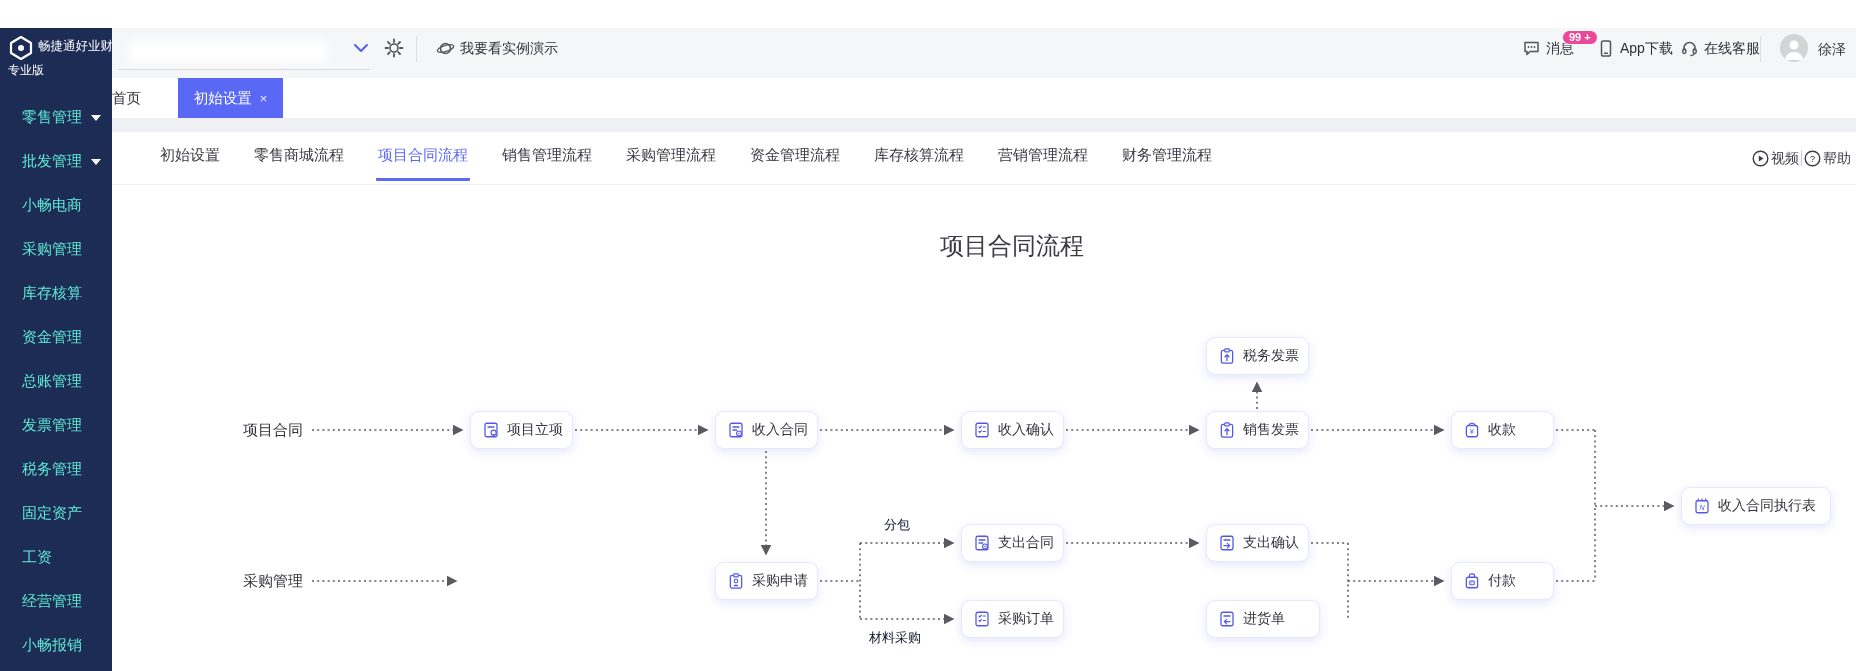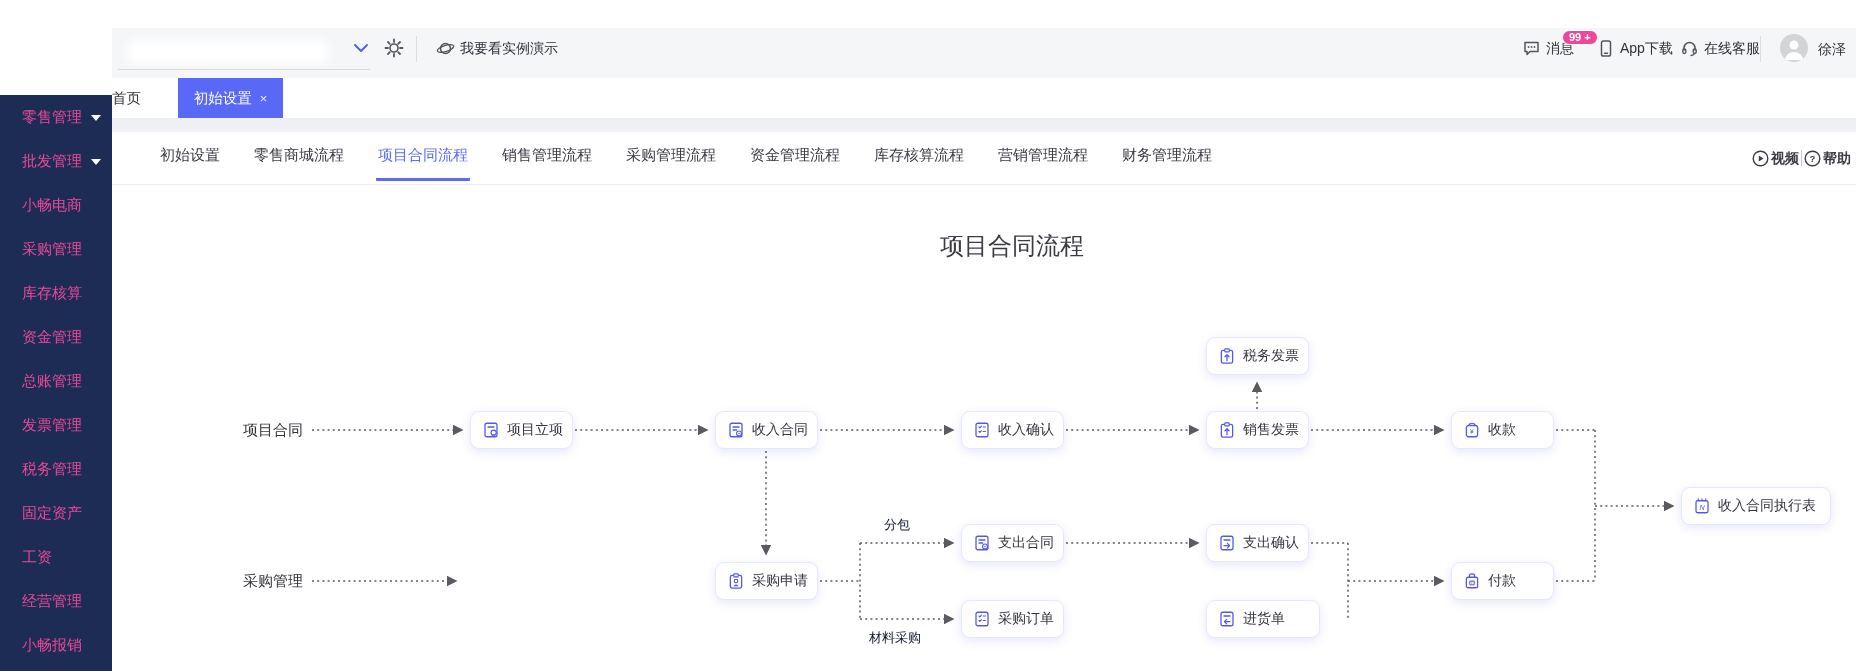--- a/index.html
+++ b/index.html
@@ -12,21 +12,21 @@
   .topstrip { left:0; top:0; width:1856px; height:28px; background:#fff; }
   .header { left:112px; top:28px; width:1744px; height:50px; background:#f5f6f8; }
   .tabrow { left:112px; top:78px; width:1744px; height:40px; background:#fff; }
   .sepband { left:112px; top:118px; width:1744px; height:14px; background:#eef0f4; }
 
   
   .logoblock { left:0; top:28px; width:112px; height:67px; background:#1d2c55; }
   .sidebar { left:0; top:95px; width:112px; height:576px; background:#1d2c55; }
   .brand-name { position:absolute; left:38px; top:10px; color:#fff; font-size:12.5px; white-space:nowrap; width:74px; overflow:hidden; }
   .edition { position:absolute; left:8px; top:34px; color:#fff; font-size:12px; }
-  .side-item { height:44px; line-height:44px; padding-left:22px; color:#ec4899; font-size:15px; cursor:pointer; white-space:nowrap; }
+  .side-item { height:44px; line-height:44px; padding-left:22px; color:#5eead4; font-size:15px; cursor:pointer; white-space:nowrap; }
   .caret { display:inline-block; width:0; height:0; border-left:5px solid transparent; border-right:5px solid transparent; border-top:6px solid #fff; margin-left:9px; vertical-align:middle; }
 
   
   .blurblob { left:128px; top:40px; width:200px; height:24px; background:#fff; filter:blur(5px); border-radius:4px; }
   .selectline { left:118px; top:69px; width:252px; height:1px; background:#d8dade; }
   .hdivider { width:1px; height:26px; background:#dcdee2; top:36px; }
   .htext { font-size:14px; color:#2f3138; line-height:20px; }
   .hitem { display:flex; align-items:center; gap:5px; cursor:pointer; }
   .badge { left:1562px; top:30px; background:#ec4899; border:1.5px solid #fff; color:#fff; font-size:11px; line-height:13px; padding:0 6px; border-radius:9px; font-weight:bold; }
   .avatar { left:1780px; top:34px; width:28px; height:28px; border-radius:50%; background:#d3d4d6; overflow:hidden; }
@@ -34,21 +34,21 @@
   
   .wtab-home { left:112px; top:78px; width:66px; height:40px; line-height:40px; text-align:left; font-size:14.5px; color:#33333a; cursor:pointer; }
   .wtab-active { left:178px; top:78px; width:105px; height:40px; background:#5968f5; color:#fff; font-size:14.5px; display:flex; align-items:center; justify-content:center; gap:8px; cursor:pointer; }
   .wtab-close { font-size:13px; opacity:.9; cursor:pointer; }
 
   
   .ctabs { left:158px; top:140px; height:45px; display:flex; gap:30px; align-items:flex-start; }
   .ctab { font-size:15px; color:#3a3a44; padding:6px 2px 13px 2px; cursor:pointer; white-space:nowrap; }
   .ctab.active { color:#5b6bf8; border-bottom:3px solid #5b6bf8; border-radius:0 0 1px 1px; }
   .ctab-border { left:112px; top:184px; width:1744px; height:1px; background:#eceef3; }
-  .cactions { left:1752px; top:148px; display:flex; align-items:center; gap:2px; width:104px; overflow:hidden;font-weight:bold; }
+  .cactions { left:1752px; top:148px; display:flex; align-items:center; gap:2px; width:104px; overflow:hidden; }
   .cactions .htext { font-size:14px; color:#3c3c44; white-space:nowrap; }
   .vdiv { width:1px; height:16px; background:#c9cbd2; }
 
   
   .flow { left:112px; top:186px; width:1744px; height:485px; }
   .flow-title { left:780px; top:44px; width:240px; text-align:center; font-size:24px; font-weight:500; color:#3b3b45; }
   .node { height:38px; display:flex; align-items:center; gap:7px; padding:9px 11px; background:#fff;
           border:1px solid #e7e8fb; border-radius:9px; box-shadow:0 3px 10px rgba(95,101,242,0.16);
           font-size:14px; color:#35353f; cursor:pointer; white-space:nowrap; }
   .rowlabel { font-size:15px; color:#33333a; }
@@ -57,20 +57,28 @@
 </style>
 </head>
 <body>
 
 <div id="screen">
 
   <div class="abs topstrip"></div>
 
   <div class="abs header"></div>
 
+  <div class="abs logoblock">
+    <svg class="abs" style="left:7px;top:6px" width="28" height="28" viewBox="0 0 28 28">
+      <path d="M14 3 L24 9 V19 L14 25 L4 19 V9 Z" fill="none" stroke="#fff" stroke-width="2.2" stroke-linejoin="round"></path>
+      <circle cx="14" cy="14" r="3" fill="#fff"></circle>
+    </svg>
+    <div class="brand-name">畅捷通好业财</div>
+    <div class="edition">专业版</div>
+  </div>
 
   <div class="abs sidebar">
     <div class="side-item"><span>零售管理</span><span class="caret"></span></div>
     <div class="side-item"><span>批发管理</span><span class="caret"></span></div>
     <div class="side-item"><span>小畅电商</span></div>
     <div class="side-item"><span>采购管理</span></div>
     <div class="side-item"><span>库存核算</span></div>
     <div class="side-item"><span>资金管理</span></div>
     <div class="side-item"><span>总账管理</span></div>
     <div class="side-item"><span>发票管理</span></div>

